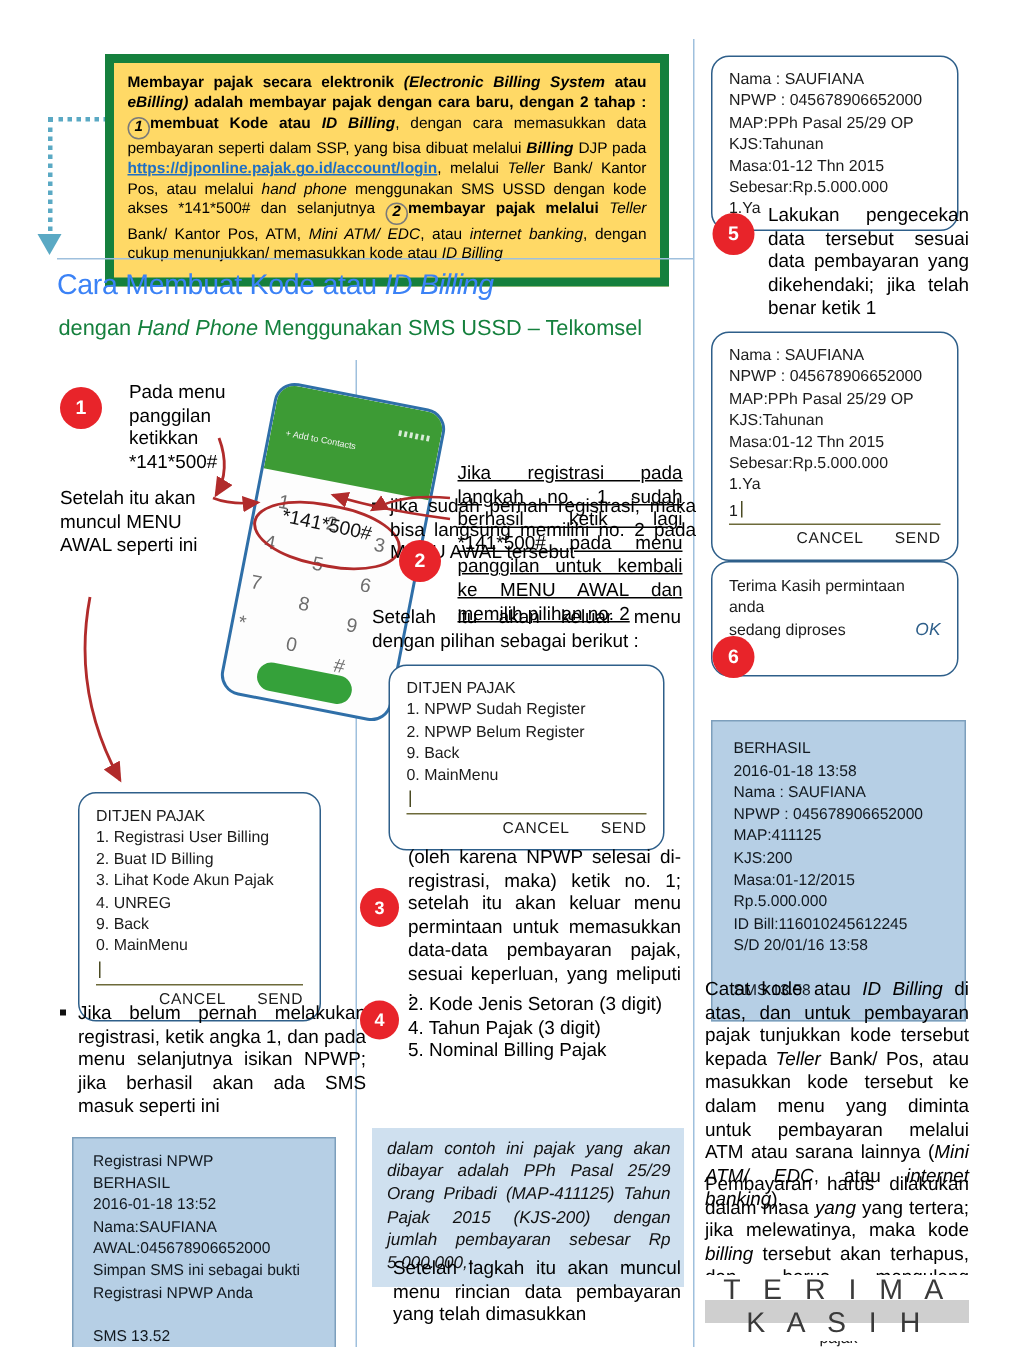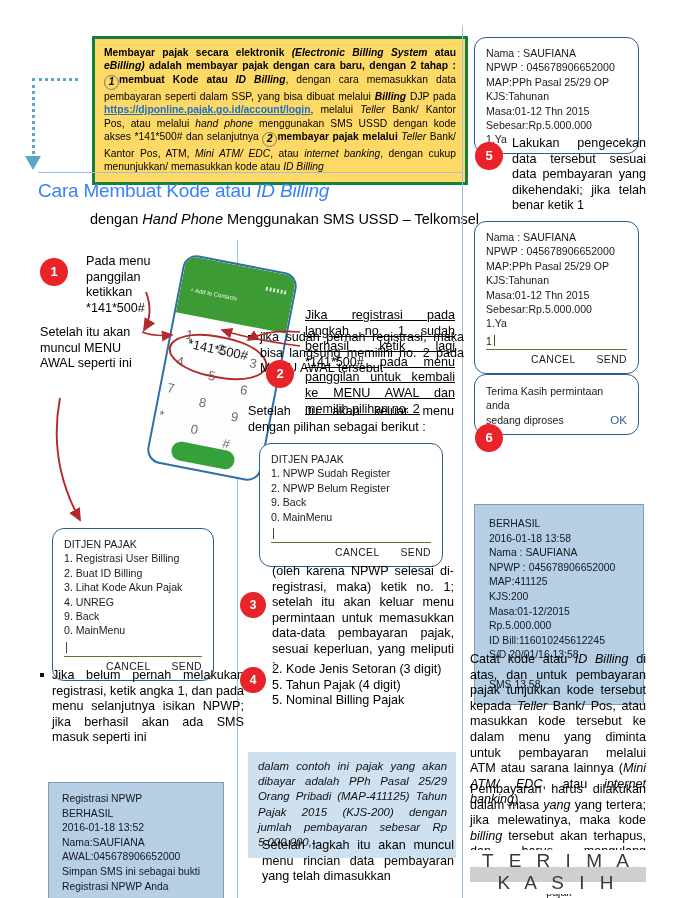--- a/index.html
+++ b/index.html
@@ -19,23 +19,23 @@
     background: #ffffff;
   }
 
   
   .abs { position: absolute; }
   .just { text-align: justify; }
   .ital { font-style: italic; }
 
   
   .intro-box {
-    left: 92px; top: 36px; width: 376px;
+    left: 70px; top: 36px; width: 376px;
     background: #ffd966;
-    border: 3px solid #15803d;
+    border: 6px solid #15803d;
     box-sizing: border-box;
     padding: 7px 9px 8px 9px;
     font-size: 10.3px;
     line-height: 13.4px;
     text-align: justify;
     font-weight: bold;
   }
   .intro-box .nb {
     display: inline-block;
     width: 13px; height: 13px;
@@ -77,22 +77,21 @@
   
   .title {
     left: 38px; top: 180px; width: 430px;
     font-size: 19px;
     letter-spacing: -0.2px;
     color: #3b82f6;
   }
   .subtitle {
     left: 39px; top: 211px; width: 440px;
     font-size: 14.5px;
-    color: #000000;
-    text-align: right;
+    color: #15803d;
   }
 
   
   .vrule {
     width: 0; border-left: 1px solid #9fc0dd;
   }
   .hrule-top {
     left: 38px; top: 172px; width: 424px;
     border-top: 1px solid #9fc0dd;
   }
@@ -149,21 +148,20 @@
 
   
   .sms {
     background: #b6cfe5;
     border: 1px solid #7d9fbc;
     box-sizing: border-box;
     padding: 9px 11px 10px 13px;
     font-size: 10.4px;
     line-height: 14.6px;
     color: #11181f;
-    margin-top: 24px;
   }
 
   
   .note-blue {
     background: #cfe0ef;
     box-sizing: border-box;
     padding: 7px 9px 8px 10px;
     font-size: 11.4px;
     line-height: 15.2px;
     font-style: italic;
@@ -248,21 +246,21 @@
     background: linear-gradient(to bottom, #ffffff 0%, #ffffff 38%, #cfcfcf 38%, #cfcfcf 72%, #ffffff 72%);
     font-weight: normal;
   }
   .tk-sub { font-size: 10.6px; color: #222; }
   .redsq {
     display: inline-block;
     width: 9px; height: 9px;
     background: #e8242a;
     vertical-align: -1px;
   }
-  .ok { color: #2e5f8a; font-size: 11.6px; }
+  .ok { color: #2e5f8a; font-size: 11.6px; font-style: italic; }
 </style>
 </head>
 <body>
 
 <div id="page">
 
   <div class="abs dotline-h"></div>
   <div class="abs dotline-v"></div>
   <div class="abs dotarrow"></div>
 
@@ -372,21 +370,21 @@
       <span>SEND</span>
     </div>
   </div>
 
   <div class="abs badge small" style="left:240px; top:592px;">3</div>
   <div class="abs txt just" style="left:272px; top:564px; width:182px;">(oleh karena NPWP selesai di-registrasi, maka) ketik no. 1; setelah itu akan keluar menu permintaan untuk memasukkan data-data pembayaran pajak, sesuai keperluan, yang meliputi :</div>
 
   <div class="abs badge small" style="left:240px; top:667px;">4</div>
   <div class="abs txt" style="left:272px; top:662px; width:186px;">
     <div>2. Kode Jenis Setoran (3 digit)</div>
-    <div>5. Tahun Pajak  (4 digit)</div>
+    <div>4. Tahun Pajak  (3 digit)</div>
     <div>5. Nominal Billing Pajak</div>
   </div>
 
   <div class="abs note-blue" style="left:248px; top:752px; width:208px;">dalam contoh ini pajak yang akan dibayar adalah PPh Pasal 25/29 Orang Pribadi (MAP-411125) Tahun Pajak 2015 (KJS-200) dengan jumlah pembayaran sebesar Rp 5.000.000,-</div>
 
   <div class="abs txt just" style="left:262px; top:838px; width:192px;">Setelah lagkah itu akan muncul menu rincian data pembayaran yang telah dimasukkan</div>
 
   <div class="abs ussd" style="left:474px; top:37px; width:165px;">
     <div>Nama : SAUFIANA</div>
     <div>NPWP : 045678906652000</div>
@@ -409,21 +407,21 @@
     <div>Sebesar:Rp.5.000.000</div>
     <div>1.Ya</div>
     <div class="inputline"><span>1</span><span class="caret"></span></div>
     <div class="actions">
       <span>CANCEL</span>
       <span>SEND</span>
     </div>
   </div>
 
 
-  <div class="abs ussd" style="left:474px; top:374px; width:165px; padding:9px 11px 7px 11px;">
+  <div class="abs ussd" style="left:474px; top:374px; width:165px; padding:9px 11px 23px 11px;">
     <div style="font-size:10.6px;">Terima Kasih permintaan anda</div>
     <div style="display:flex; justify-content:space-between; align-items:flex-end;">
       <span style="font-size:10.6px;">sedang diproses</span>
       <span class="ok">OK</span>
     </div>
   </div>
 
   <div class="abs badge" style="left:475px; top:424px;">6</div>
 
   <div class="abs sms" style="left:474px; top:480px; width:170px; padding:12px 11px 12px 14px;">

